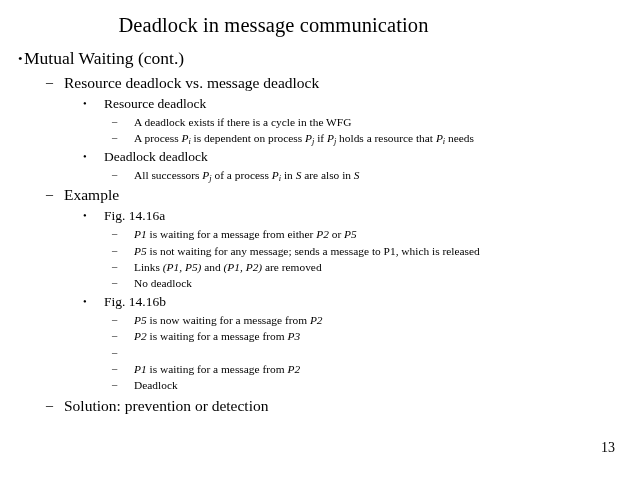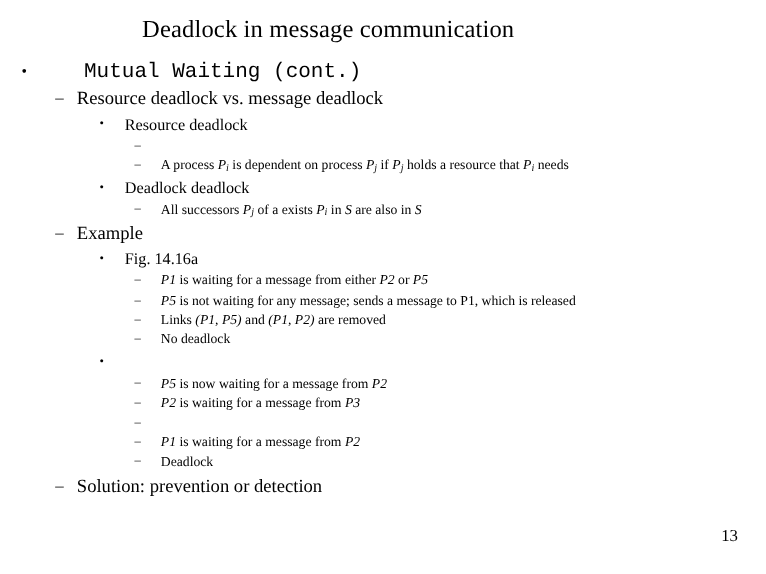--- a/index.html
+++ b/index.html
@@ -59,21 +59,21 @@
     display: inline-block;
   }
 
   
   .lvl1 {
     height: 25px;
     font-size: 17.5px;
     line-height: 25px;
   }
   .lvl1 .marker { left: 18px; top: 0; font-size: 13px; }
-  .lvl1 .txt    { margin-left: 70px; font-family: Liberation Mono, monospace; }
+  .lvl1 .txt    { margin-left: 24px; }
 
   
   .lvl2 {
     height: 23px;
     font-size: 15.5px;
     line-height: 23px;
   }
   .lvl2 .marker { left: 46px; top: 0; font-size: 14px; }
   .lvl2 .txt    { margin-left: 64px; }
 
@@ -121,31 +121,31 @@
 <body>
 
 <div id="slide">
 
   <div class="slide-title">Deadlock in message communication</div>
 
   <div class="body" id="outline-body">
       <div class="line lvl1"><span class="marker">•</span><span class="txt">Mutual Waiting (cont.)</span></div>
       <div class="line lvl2"><span class="marker">–</span><span class="txt">Resource deadlock vs. message deadlock</span></div>
       <div class="line lvl3"><span class="marker">•</span><span class="txt">Resource deadlock</span></div>
-      <div class="line lvl4"><span class="marker">–</span></div>
+      <div class="line lvl4"><span class="marker">–</span><span class="txt">A deadlock exists if there is a cycle in the WFG</span></div>
       <div class="line lvl4"><span class="marker">–</span><span class="txt"><span>A process </span><i>P<sub>i</sub></i><span> is dependent on process </span><i>P<sub>j</sub></i><span> if </span><i>P<sub>j</sub></i><span> holds a resource that </span><i>P<sub>i</sub></i><span> needs</span></span></div>
       <div class="line lvl3"><span class="marker">•</span><span class="txt">Deadlock deadlock</span></div>
-      <div class="line lvl4"><span class="marker">–</span><span class="txt"><span>All successors </span><i>P<sub>j</sub></i><span> of a exists </span><i>P<sub>i</sub></i><span> in </span><i>S</i><span> are also in </span><i>S</i></span></div>
+      <div class="line lvl4"><span class="marker">–</span><span class="txt"><span>All successors </span><i>P<sub>j</sub></i><span> of a process </span><i>P<sub>i</sub></i><span> in </span><i>S</i><span> are also in </span><i>S</i></span></div>
       <div class="line lvl2"><span class="marker">–</span><span class="txt">Example</span></div>
       <div class="line lvl3"><span class="marker">•</span><span class="txt">Fig. 14.16a</span></div>
       <div class="line lvl4"><span class="marker">–</span><span class="txt"><i>P1</i><span> is waiting for a message from either </span><i>P2</i><span> or </span><i>P5</i></span></div>
       <div class="line lvl4"><span class="marker">–</span><span class="txt"><i>P5</i><span> is not waiting for any message; sends a message to P1, which is released</span></span></div>
       <div class="line lvl4"><span class="marker">–</span><span class="txt"><span>Links </span><i>(P1, P5)</i><span> and </span><i>(P1, P2)</i><span> are removed</span></span></div>
       <div class="line lvl4"><span class="marker">–</span><span class="txt">No deadlock</span></div>
-      <div class="line lvl3"><span class="marker">•</span></div>
+      <div class="line lvl3"><span class="marker">•</span><span class="txt">Fig. 14.16b</span></div>
       <div class="line lvl4"><span class="marker">–</span><span class="txt"><i>P5</i><span> is now waiting for a message from </span><i>P2</i></span></div>
       <div class="line lvl4"><span class="marker">–</span><span class="txt"><i>P2</i><span> is waiting for a message from </span><i>P3</i></span></div>
       <div class="line lvl4"><span class="marker">–</span></div>
       <div class="line lvl4"><span class="marker">–</span><span class="txt"><i>P1</i><span> is waiting for a message from </span><i>P2</i></span></div>
       <div class="line lvl4"><span class="marker">–</span><span class="txt">Deadlock</span></div>
       <div class="line lvl2"><span class="marker">–</span><span class="txt">Solution: prevention or detection</span></div>
     </div>
 
   <div class="page-number">13</div>
 

